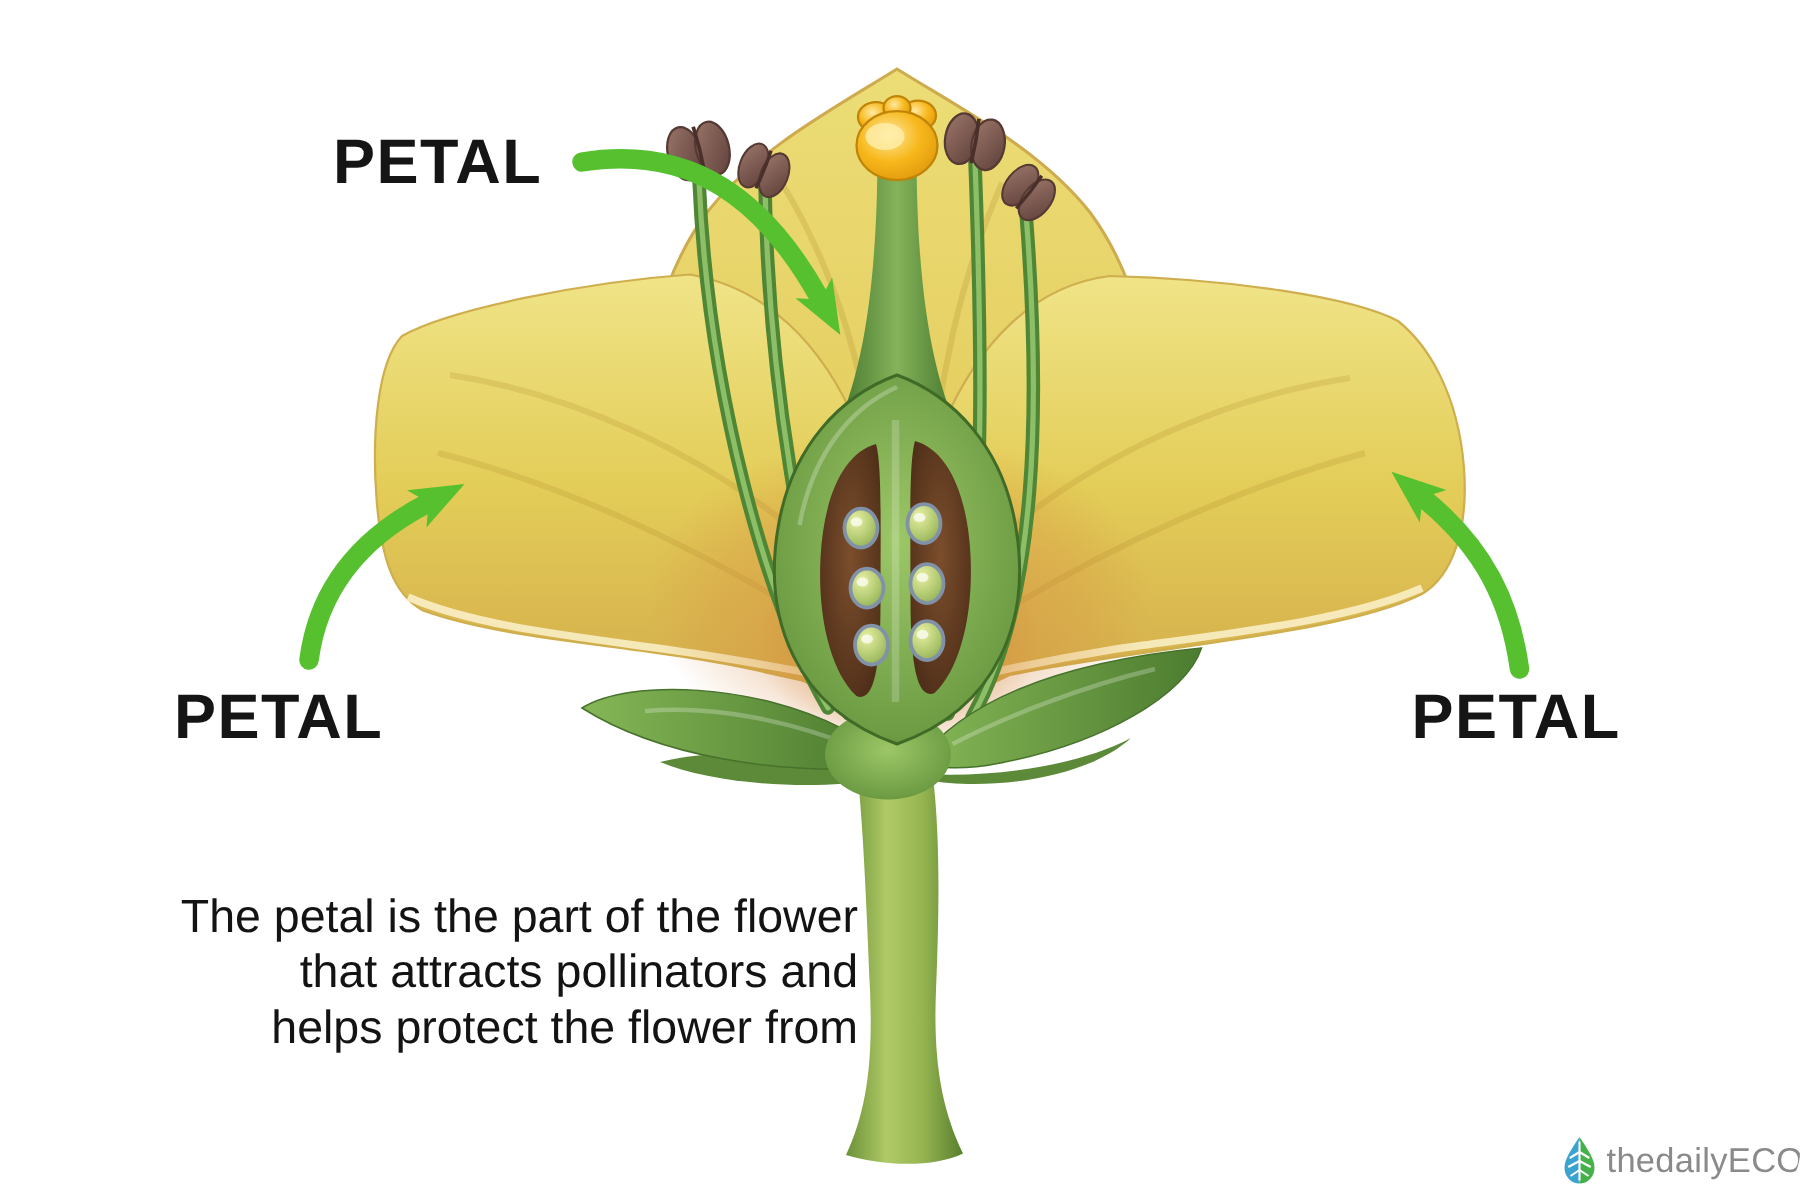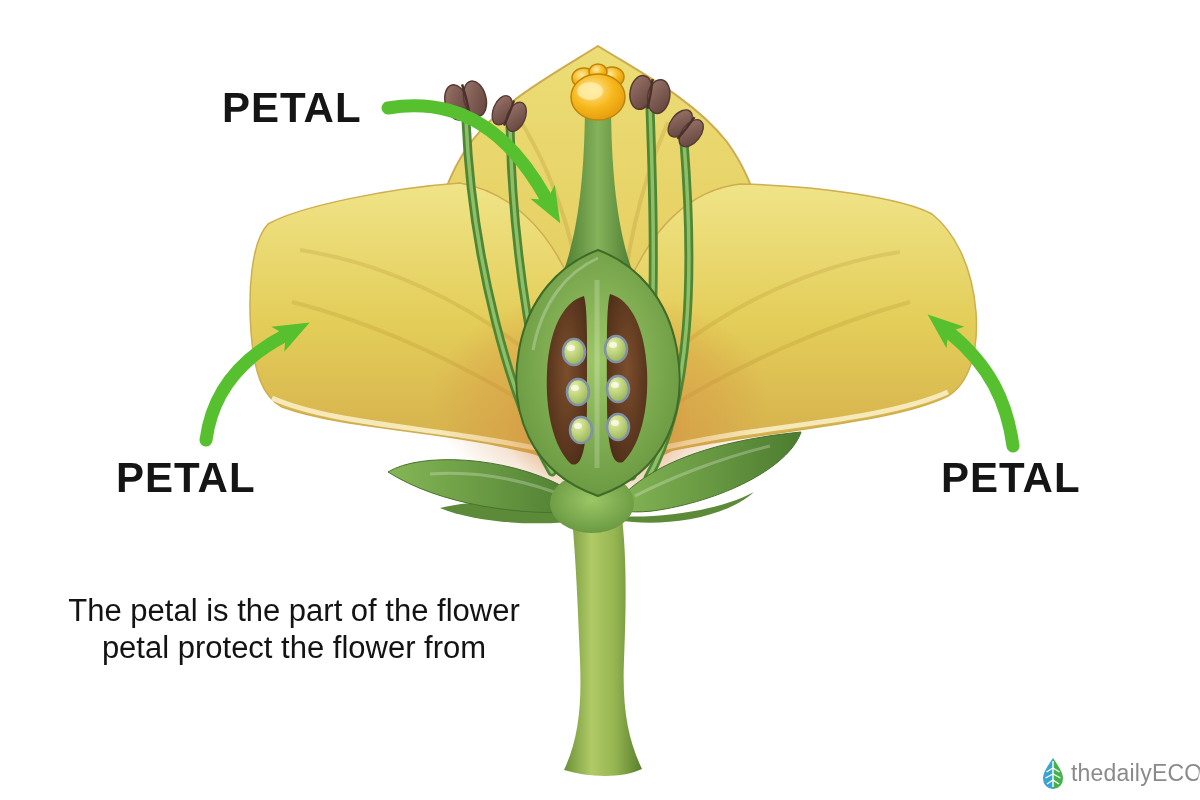--- a/index.html
+++ b/index.html
@@ -19,21 +19,21 @@
     letter-spacing:1px;
     color:#151515;
     white-space:nowrap;
   }
   .label-top{left:222px;top:84px;}
   .label-left{left:116px;top:454px;}
   .label-right{left:941px;top:454px;}
   .description{
     position:absolute;
     left:16px;top:592px;width:556px;
-    text-align:center;
+    text-align:right;
     font-size:31px;
     line-height:37px;
     color:#131313;
   }
   .logo{
     position:absolute;
     left:1042px;top:757px;
     display:flex;align-items:center;gap:7px;
   }
   .logo-text{
@@ -241,21 +241,22 @@
       <path d="M1013,446 C1007,402 990,366 950,333" marker-end="url(#ah)"></path>
     </g>
   </svg>
 
   <div class="petal-label label-top">PETAL</div>
   <div class="petal-label label-left">PETAL</div>
   <div class="petal-label label-right">PETAL</div>
 
   <div class="description">
     <div>The petal is the part of the flower</div>
-    <div>petal protect the flower from</div>
+    <div>that attracts pollinators and</div>
+    <div>helps protect the flower from</div>
   </div>
 
   <div class="logo">
     <span style="display:inline-flex;">
       <svg width="22" height="33" viewBox="0 0 22 33" xmlns="http://www.w3.org/2000/svg">
         <defs>
           <clipPath id="leafClipL">
               <rect x="0" y="0" width="11" height="33"></rect>
             </clipPath>
           <clipPath id="leafClipR">

